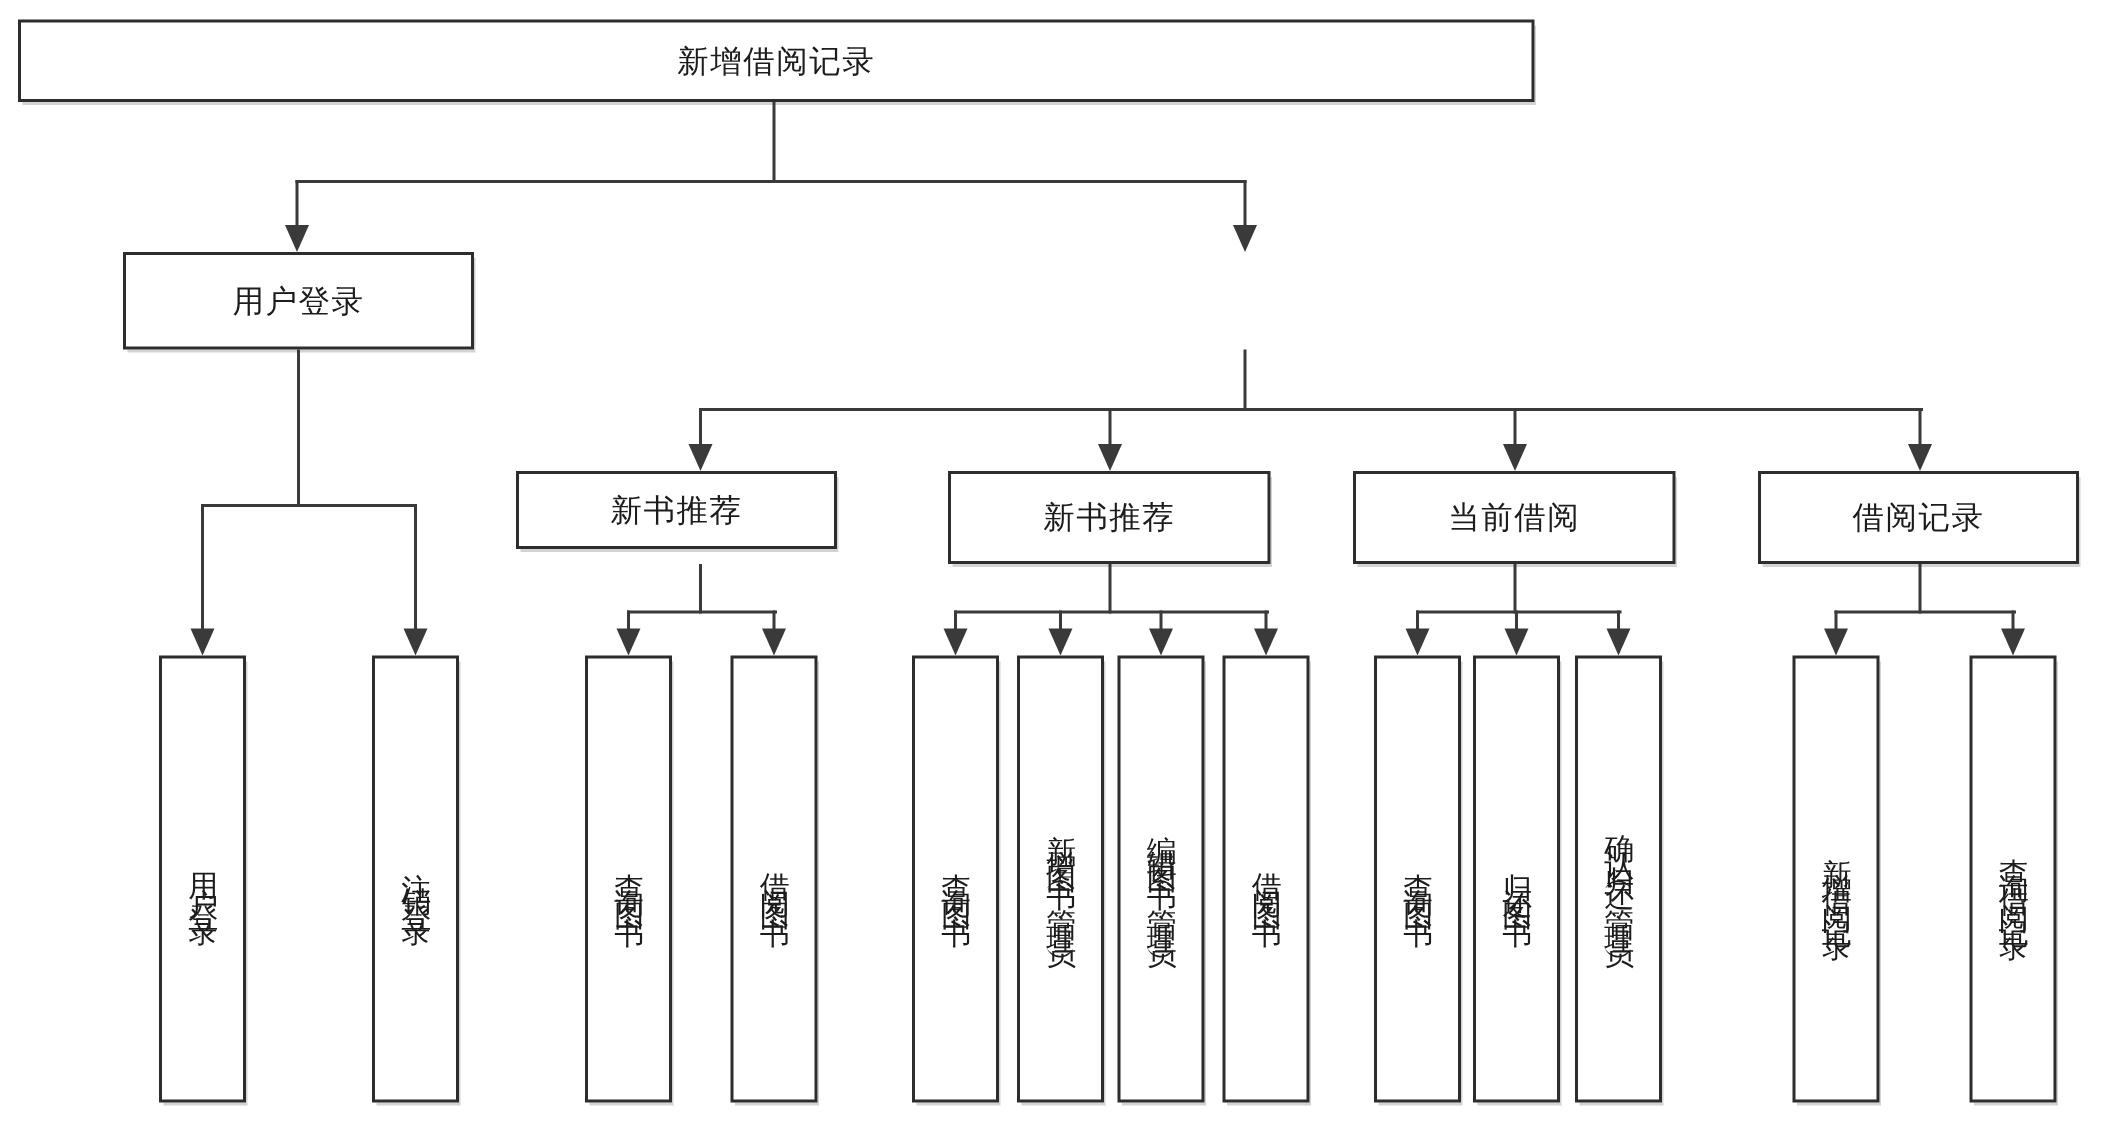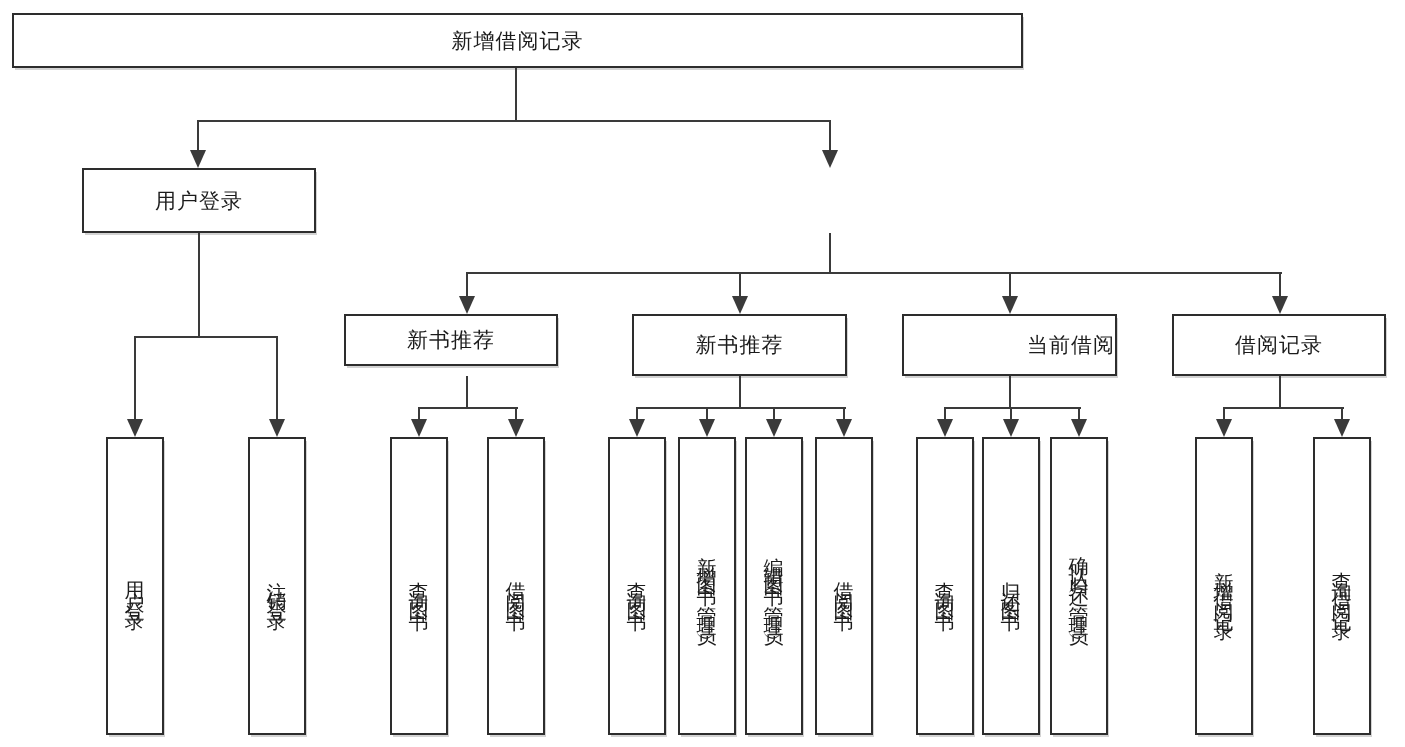--- a/index.html
+++ b/index.html
@@ -82,21 +82,21 @@
   <div class="head" style="left:1002px;top:296px;"></div>
   <div class="vline" style="left:1279px;top:272px;height:26px;"></div>
   <div class="head" style="left:1272px;top:296px;"></div>
 
   <div class="box" style="left:344px;top:314px;width:214px;height:52px;">
     <span>新书推荐</span>
   </div>
   <div class="box" style="left:632px;top:314px;width:215px;height:62px;">
     <span>新书推荐</span>
   </div>
-  <div class="box" style="left:902px;top:314px;width:215px;height:62px;justify-content:flex-end;">
+  <div class="box" style="left:902px;top:314px;width:215px;height:62px;">
     <span>当前借阅</span>
   </div>
   <div class="box" style="left:1172px;top:314px;width:214px;height:62px;">
     <span>借阅记录</span>
   </div>
 
   <div class="vline" style="left:466px;top:376px;height:33px;"></div>
   <div class="hline" style="left:418px;top:407px;width:100px;"></div>
   <div class="vline" style="left:418px;top:407px;height:14px;"></div>
   <div class="head" style="left:411px;top:419px;"></div>

